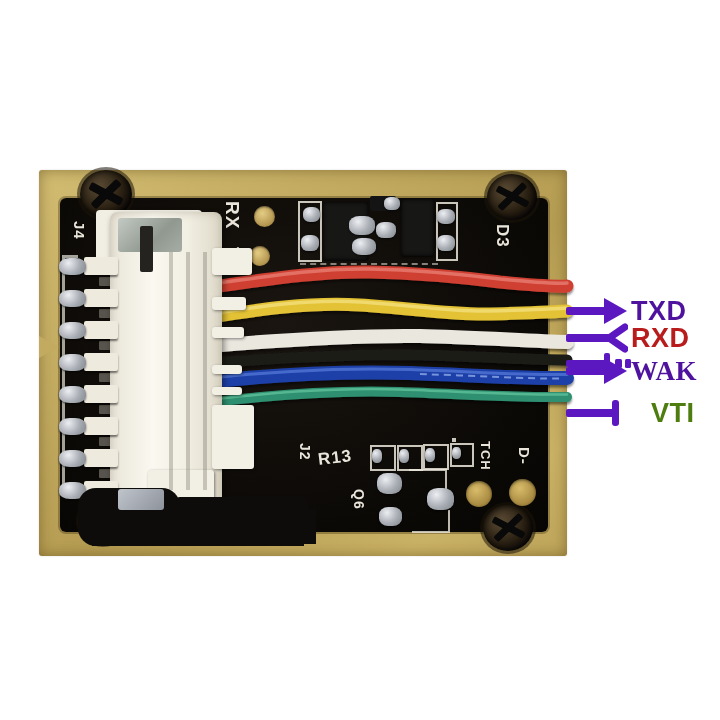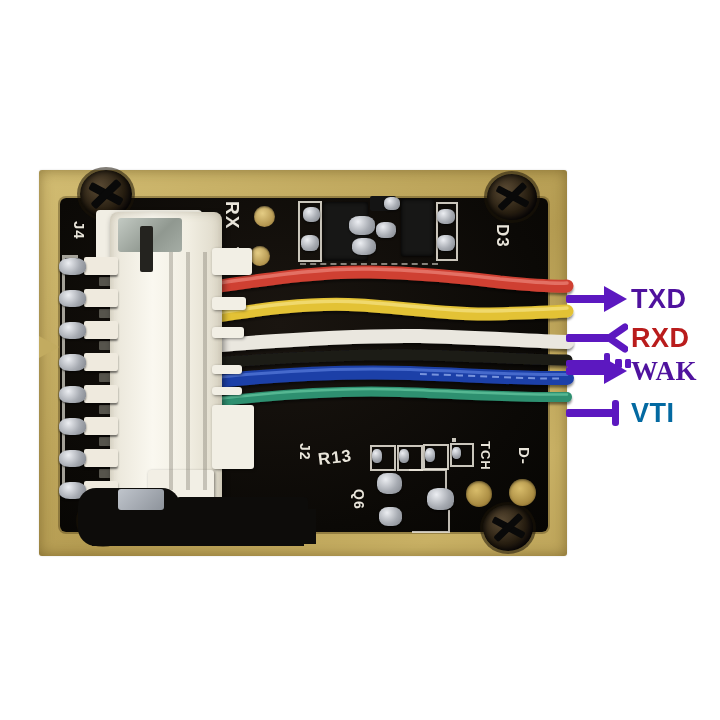--- a/index.html
+++ b/index.html
@@ -209,21 +209,21 @@
   <div class="abs tab" style="left:212px;top:405px;width:42px;height:64px;"></div>
   <div class="abs tab" style="left:148px;top:470px;width:66px;height:44px;"></div>
 
   <div class="abs blackpart" style="left:78px;top:488px;width:102px;height:58px;border-radius:18px;"></div>
   <div class="abs blackpart" style="left:176px;top:497px;width:132px;height:47px;border-radius:4px;"></div>
   <div class="abs blackpart" style="left:252px;top:509px;width:64px;height:35px;"></div>
   <div class="abs blackpart" style="left:92px;top:527px;width:212px;height:19px;"></div>
   <div class="abs silverins" style="left:118px;top:489px;width:46px;height:21px;"></div>
 
 
-  <div class="ann" style="top:284px;">
+  <div class="ann" style="top:296px;">
     <svg width="62" height="30" viewBox="0 0 62 30">
       <rect x="0" y="11" width="40" height="8" rx="2" fill="#5c18c0"></rect>
       <polygon points="38,2 61,15 38,28" fill="#5c18c0"></polygon>
     </svg>
     <span class="ann-label" style="color: rgb(79, 18, 158);">TXD</span>
   </div>
 
   <div class="ann" style="top:323px;">
     <svg width="62" height="30" viewBox="0 0 62 30">
       <rect x="0" y="11" width="44" height="8" rx="2" fill="#5c18c0"></rect>
@@ -248,16 +248,16 @@
       <polygon points="38,2 61,15 38,28" fill="#5c18c0"></polygon>
     </svg>
     <span class="ann-label" style="color: rgb(79, 18, 158);">WAK</span>
   </div>
 
   <div class="ann" style="top:398px;">
     <svg width="62" height="30" viewBox="0 0 62 30">
       <rect x="0" y="11" width="50" height="8" rx="2" fill="#5c18c0"></rect>
       <rect x="46" y="2" width="7" height="26" rx="3" fill="#5c18c0"></rect>
     </svg>
-    <span class="ann-label" style="color: #0369a1;">VTI</span>
+    <span class="ann-label" style="color: #4d7c0f; margin-left: 20px;">VTI</span>
   </div>
 
 </div>
 
 </body></html>

